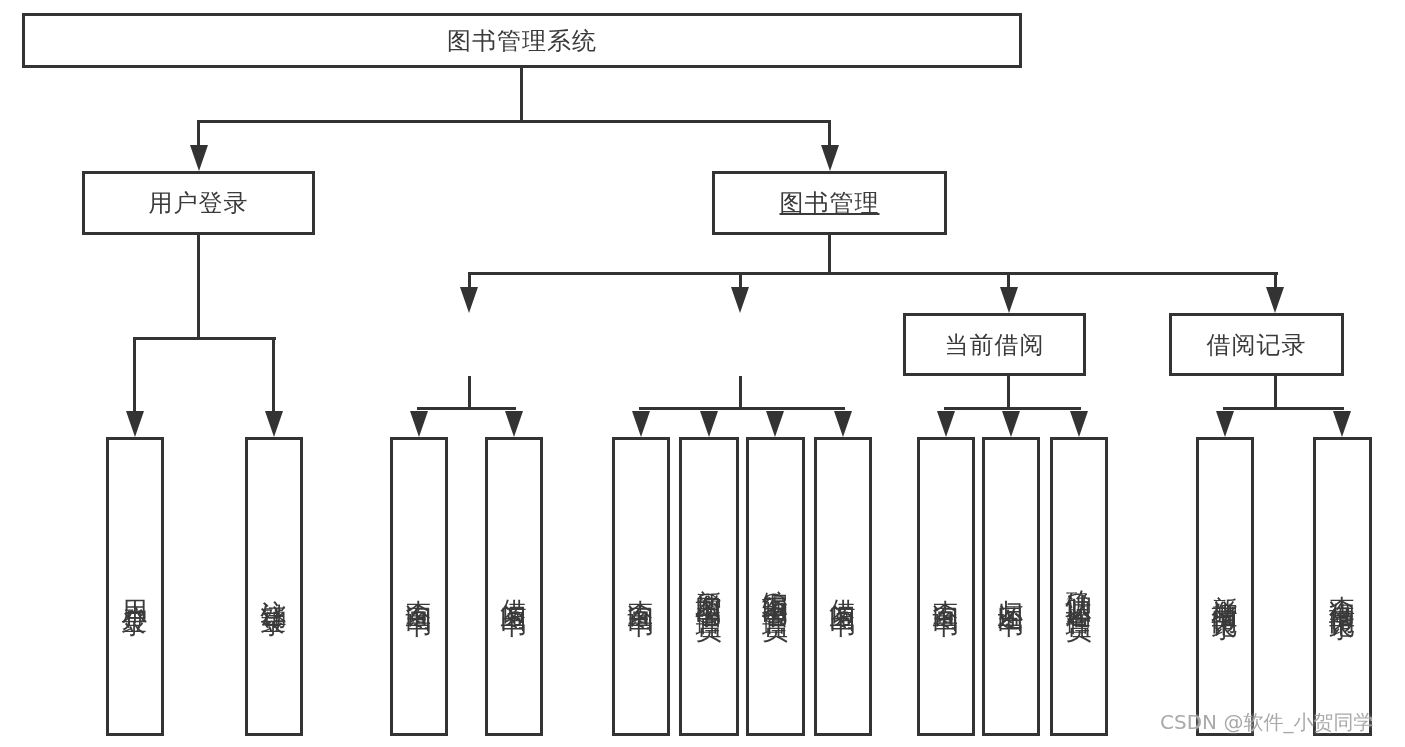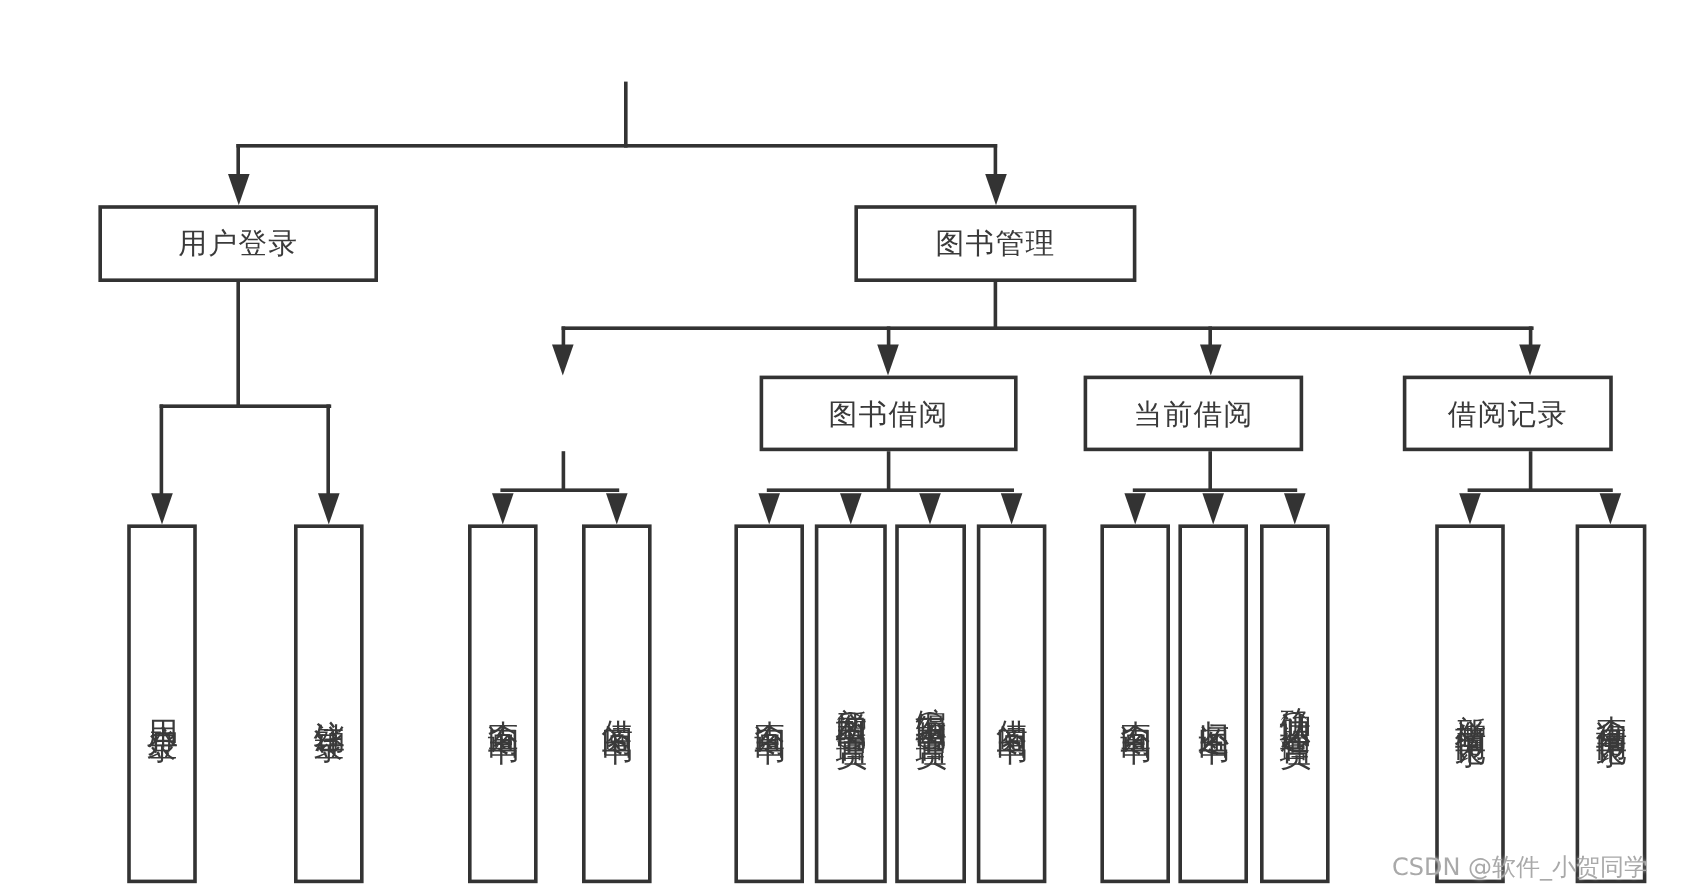--- a/index.html
+++ b/index.html
@@ -69,50 +69,50 @@
     white-space:nowrap;
     text-shadow:0 0 3px #ffffff;
     margin-top:37px;
   }
 </style>
 </head>
 <body>
 
 <div class="stage">
 
+  <div class="box" style="left:22px;top:13px;width:1000px;height:55px;">图书管理系统</div>
 
   <div class="vl" style="left:520px;top:68px;height:55px;"></div>
   <div class="hl" style="left:197px;top:120px;width:634px;"></div>
   <div class="vl" style="left:197px;top:120px;height:28px;"></div>
   <div class="vl" style="left:828px;top:120px;height:28px;"></div>
   <div class="ar" style="left:190px;top:145px;"></div>
   <div class="ar" style="left:821px;top:145px;"></div>
 
   <div class="box" style="left:82px;top:171px;width:233px;height:64px;">用户登录</div>
-  <div class="box" style="left:712px;top:171px;width:235px;height:64px;">图书管理</div>
+  <div class="box" style="left:712px;top:171px;width:235px;height:64px;text-decoration:underline;">图书管理</div>
 
   <div class="vl" style="left:197px;top:235px;height:105px;"></div>
   <div class="hl" style="left:133px;top:337px;width:143px;"></div>
   <div class="vl" style="left:133px;top:337px;height:78px;"></div>
   <div class="vl" style="left:272px;top:337px;height:78px;"></div>
   <div class="ar" style="left:126px;top:411px;"></div>
   <div class="ar" style="left:265px;top:411px;"></div>
 
   <div class="vl" style="left:828px;top:235px;height:40px;"></div>
   <div class="hl" style="left:468px;top:272px;width:810px;"></div>
   <div class="vl" style="left:468px;top:272px;height:18px;"></div>
   <div class="vl" style="left:739px;top:272px;height:18px;"></div>
   <div class="vl" style="left:1007px;top:272px;height:18px;"></div>
   <div class="vl" style="left:1274px;top:272px;height:18px;"></div>
   <div class="ar" style="left:460px;top:287px;"></div>
   <div class="ar" style="left:731px;top:287px;"></div>
   <div class="ar" style="left:1000px;top:287px;"></div>
   <div class="ar" style="left:1266px;top:287px;"></div>
 
-  <div class="box" style="left:633px;top:313px;width:215px;height:63px;">图书借阅</div>
   <div class="box" style="left:903px;top:313px;width:183px;height:63px;">当前借阅</div>
   <div class="box" style="left:1169px;top:313px;width:175px;height:63px;">借阅记录</div>
 
   <div class="vl" style="left:468px;top:376px;height:34px;"></div>
   <div class="vl" style="left:739px;top:376px;height:34px;"></div>
   <div class="vl" style="left:1007px;top:376px;height:34px;"></div>
   <div class="vl" style="left:1274px;top:376px;height:34px;"></div>
 
   <div class="hl" style="left:417px;top:407px;width:99px;"></div>
   <div class="ar" style="left:410px;top:411px;"></div>

